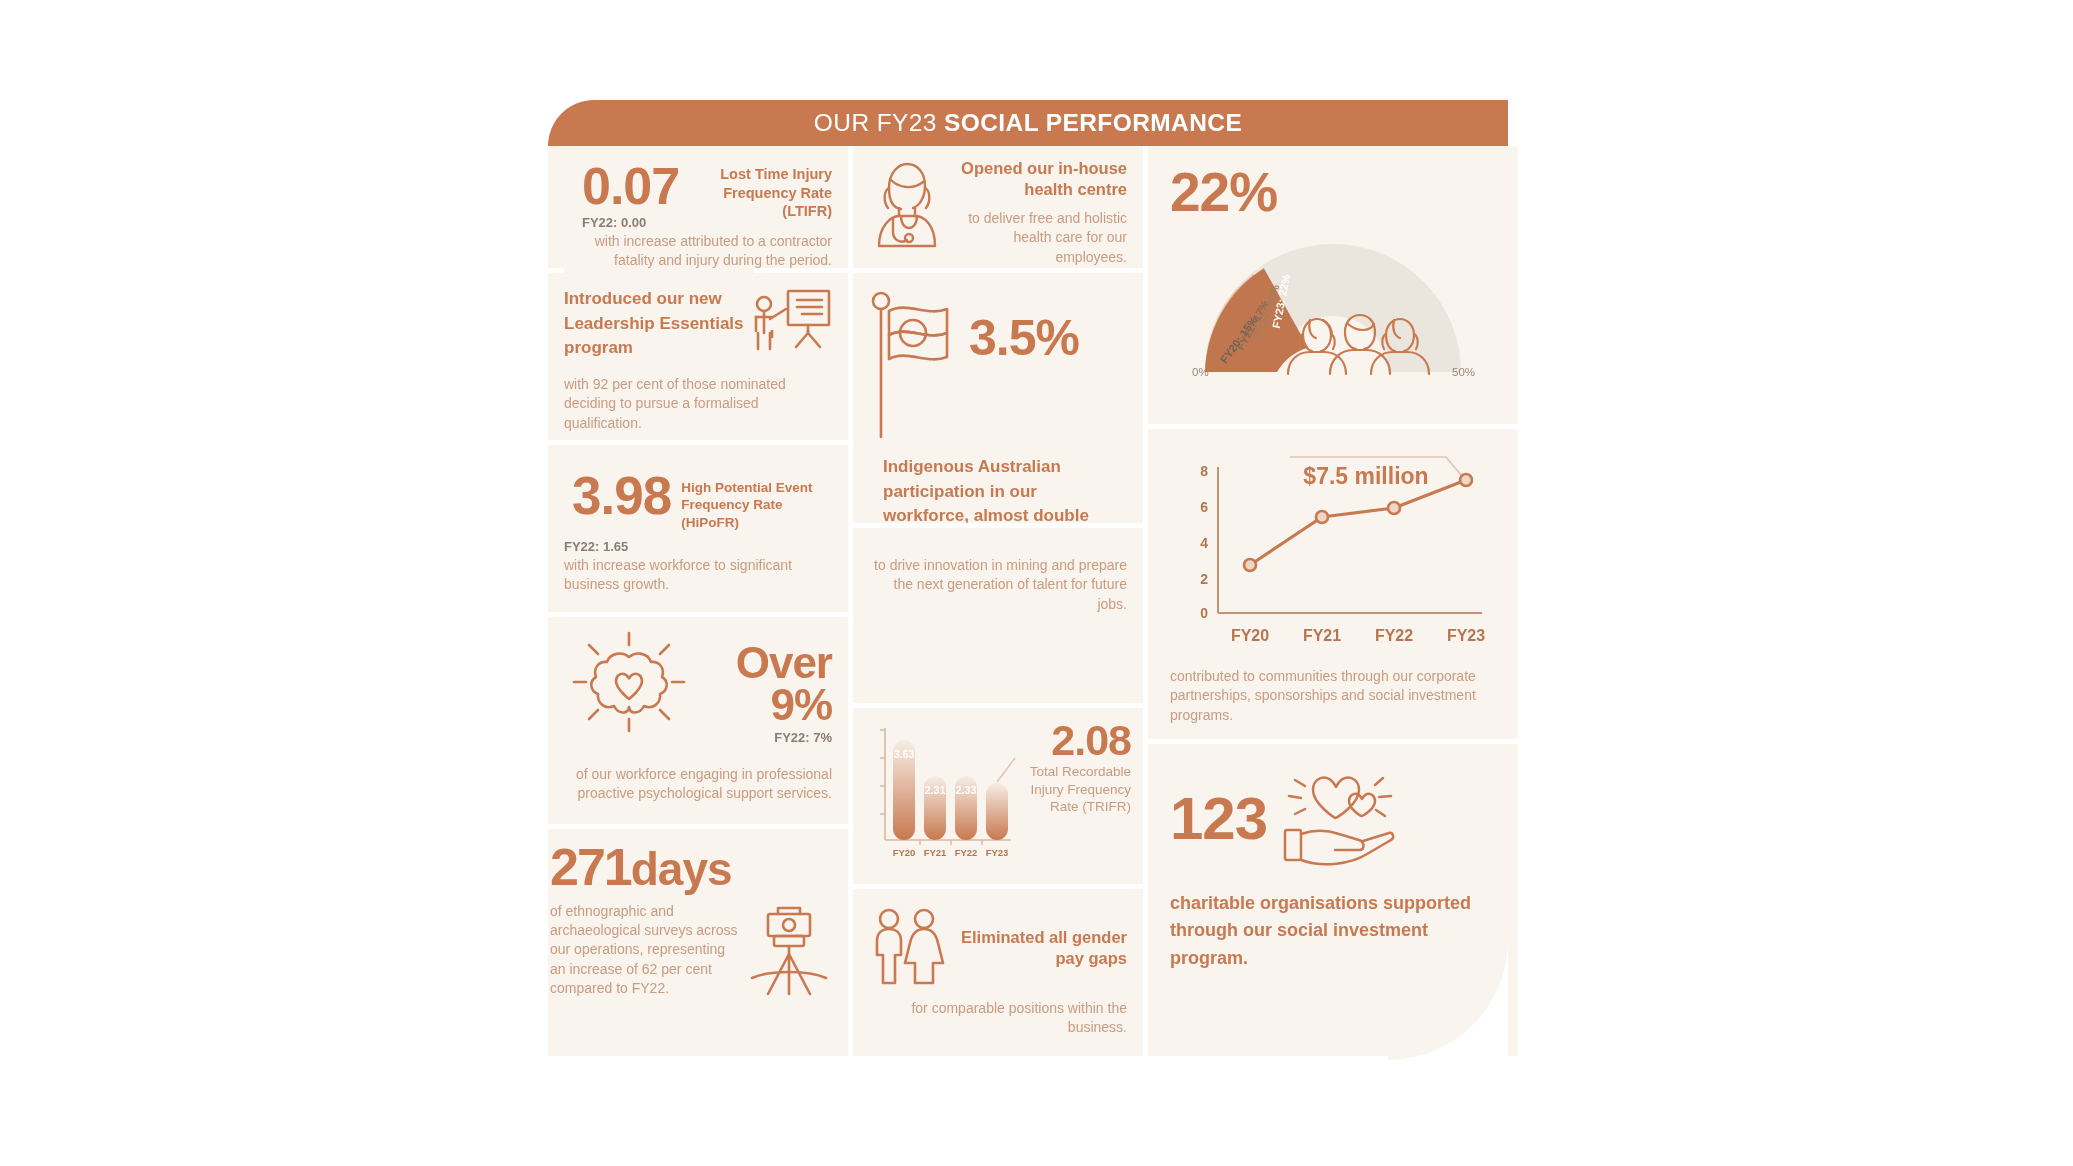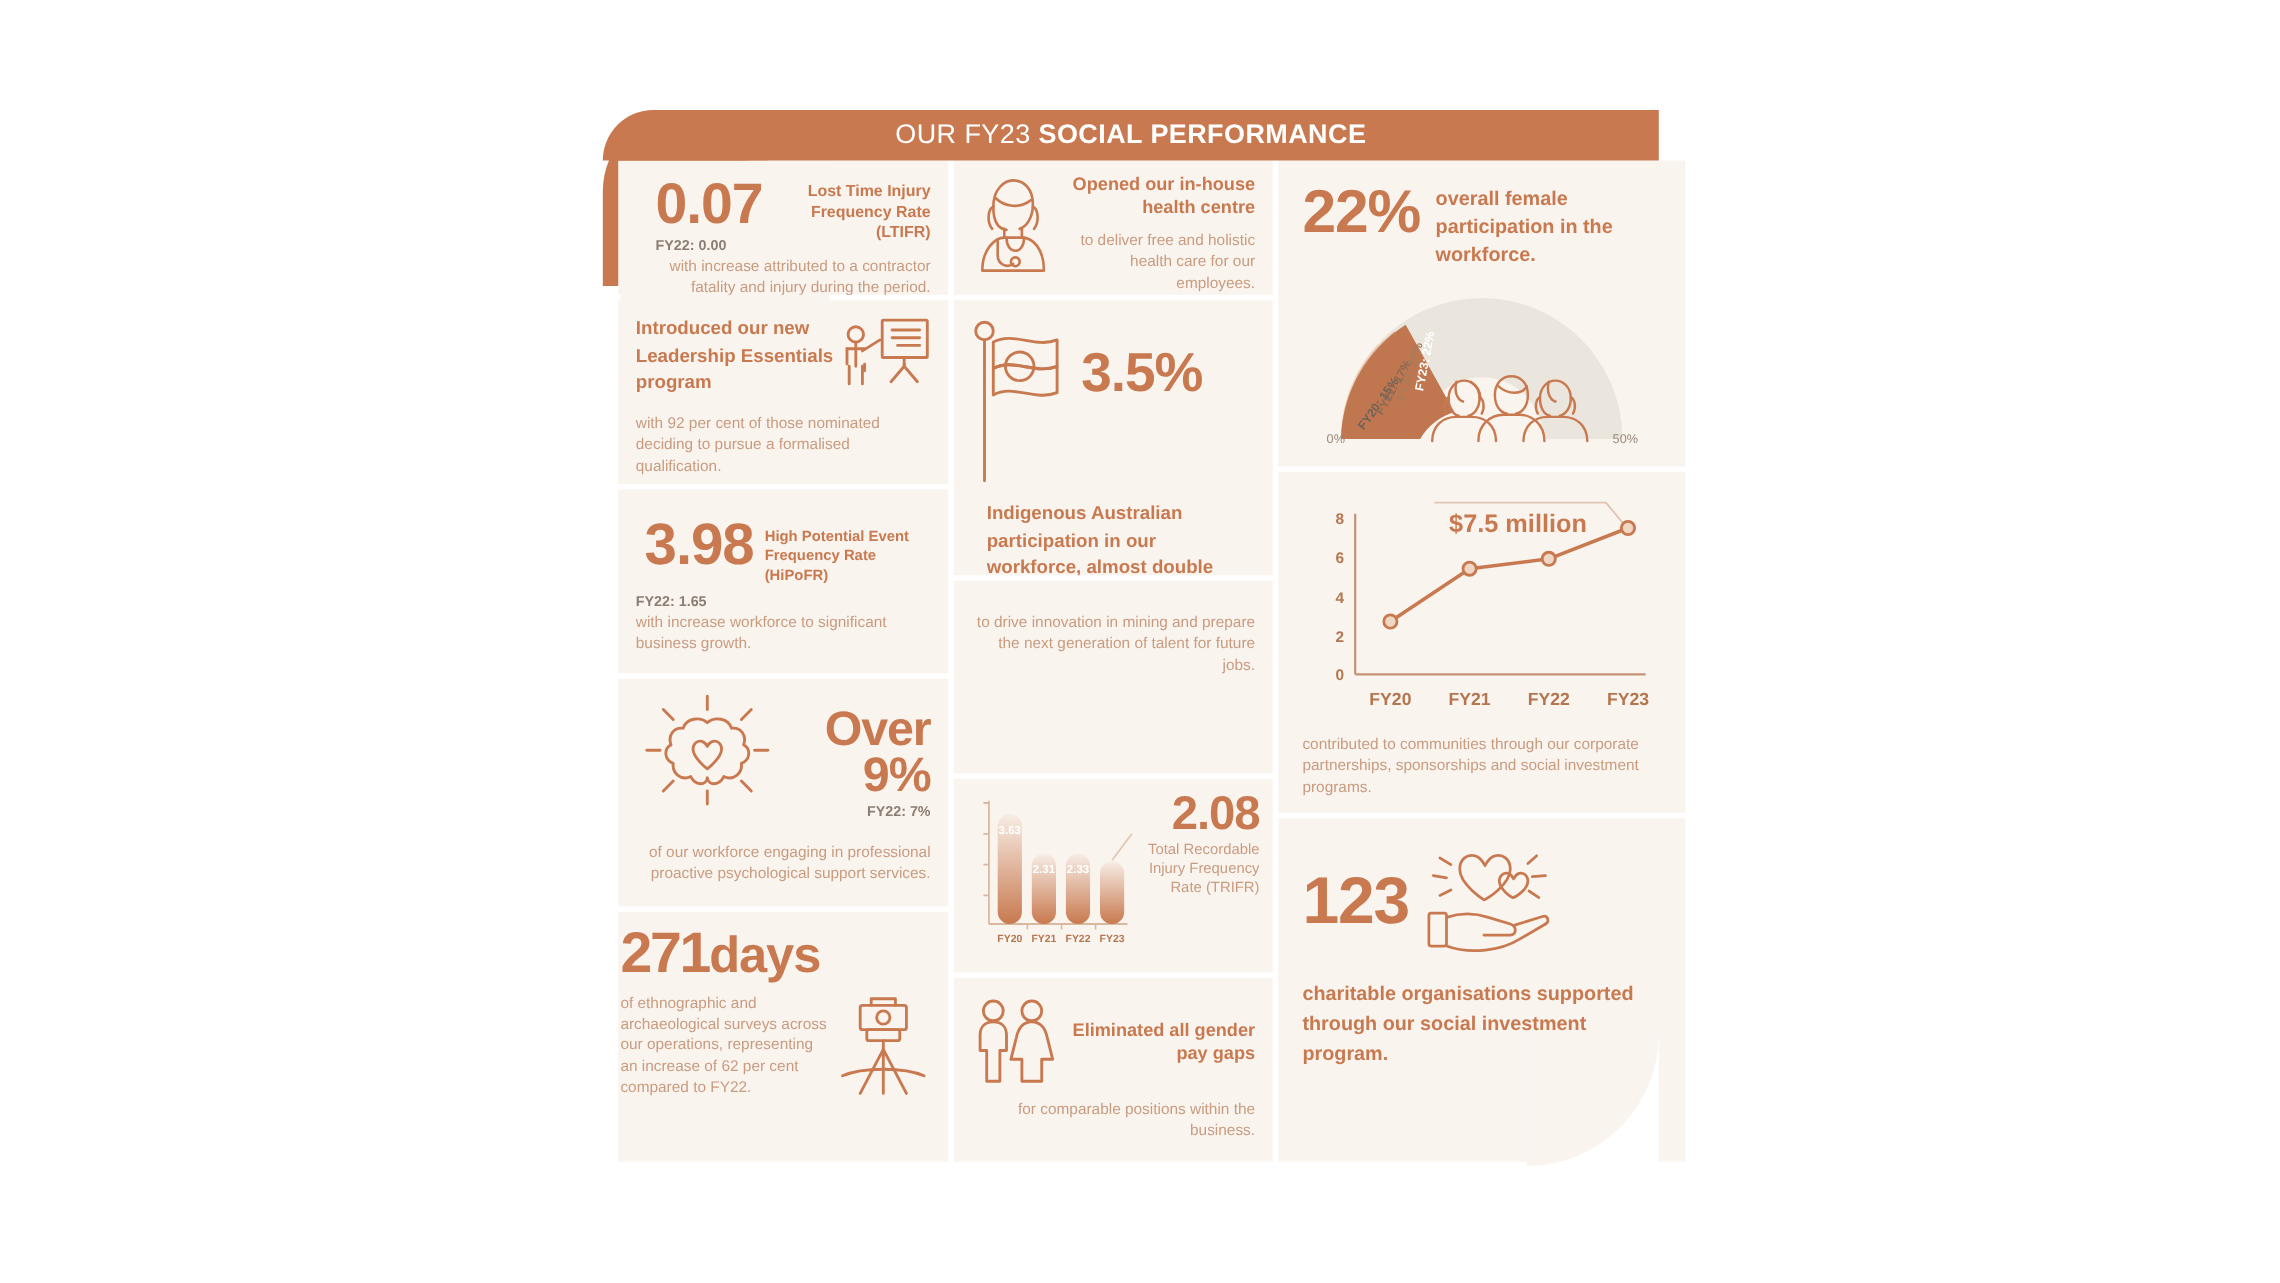--- a/index.html
+++ b/index.html
@@ -76,21 +76,21 @@
     position: absolute;
     right: 0; bottom: 0;
     width: 120px; height: 120px;
     background: #FAF4EF;
     border-bottom-right-radius: 120px;
   }
 
   
   .grid {
     position: absolute;
-    left: 14px; top: 46px;
+    left: 0; top: 46px;
     width: 960px; height: 695px;
     display: grid;
     grid-template-columns: 300px 290px 370px;
     column-gap: 5px;
     z-index: 3;
   }
   .col { display: flex; flex-direction: column; gap: 5px; }
 
   .card {
     background: #FAF4EF;
@@ -433,21 +433,20 @@
           </div>
           <div class="body-text right gender-note">for comparable positions within the business.</div>
         </div>
       </div>
 
       <div class="col">
 
         <div class="card c-female">
           <div class="female-top">
             <div class="bignum female-num">22%</div>
-            <div class="head-orange female-h">overall female participation in the workforce.</div>
           </div>
           <div class="gauge-wrap">
             <svg width="326" height="160" viewBox="0 0 326 160">
 
               <path d="M35 148 A128 128 0 0 1 291 148 L219 148 A56 56 0 0 0 107 148 Z" fill="#EAE5DD"></path>
 
               <path d="M35 148 A128 128 0 0 1 59.66 72.77 L121.67 113.43 A56 56 0 0 0 107 148 Z" fill="#EFE3D8"></path>
 
               <path d="M35 148 A128 128 0 0 1 68.53 62.03 L128 116.52 A56 56 0 0 0 107 148 Z" fill="#EDD5C3"></path>
 

